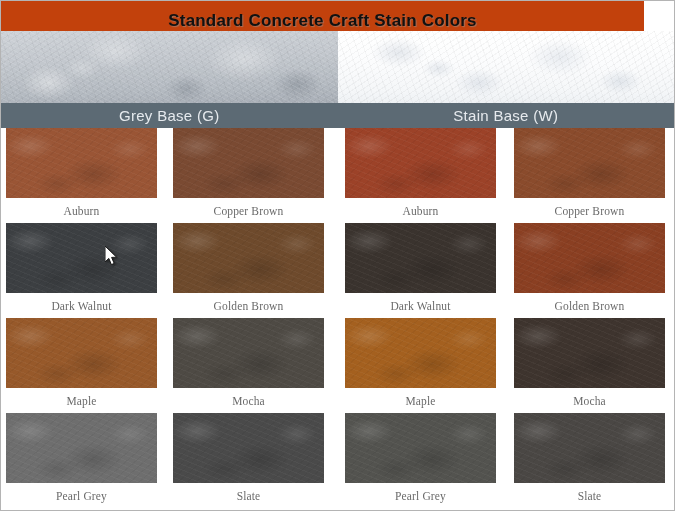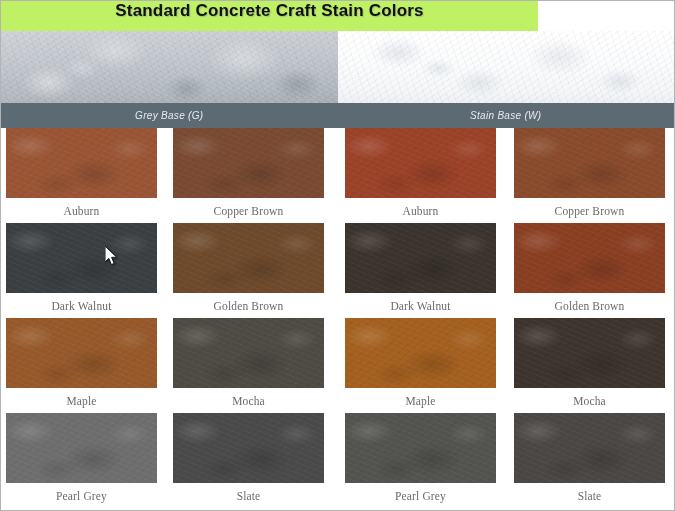--- a/index.html
+++ b/index.html
@@ -12,23 +12,23 @@
     position:relative;
     width:675px;height:511px;
     box-sizing:border-box;
     background:#ffffff;
     border:1px solid #b4b4b4;
     overflow:hidden;
   }
 
   
   .title-bar{
-    position:absolute;left:0;top:0;width:537px;height:30px;
-    background:#bef264;
-    display:flex;align-items:flex-start;justify-content:center;
+    position:absolute;left:0;top:0;width:643px;height:30px;
+    background:#c2410c;
+    display:flex;align-items:flex-end;justify-content:center;
   }
   .title-text{
     font-size:17px;font-weight:bold;color:#111111;
     letter-spacing:.2px;
     text-shadow:1px 1px 1px rgba(150,150,150,.55);
   }
 
   
   .banner{
     position:absolute;left:0;top:30px;width:673px;height:72px;
@@ -69,21 +69,21 @@
   .base-band{
     position:absolute;left:0;top:102px;width:673px;height:25px;
     background:#5c6a74;
     display:flex;
   }
   .base-cell{
     width:336.5px;height:25px;
     display:flex;align-items:center;justify-content:center;
   }
   .base-label{
-    font-size:10px;font-style:italic;color:#e6eaee;
+    font-size:15px;color:#e6eaee;
     letter-spacing:.3px;
   }
 
   
   .grid{
     position:absolute;left:0;top:127px;width:673px;height:382px;
     background:#ffffff;
   }
   .grid-row{
     position:relative;width:673px;height:95px;

